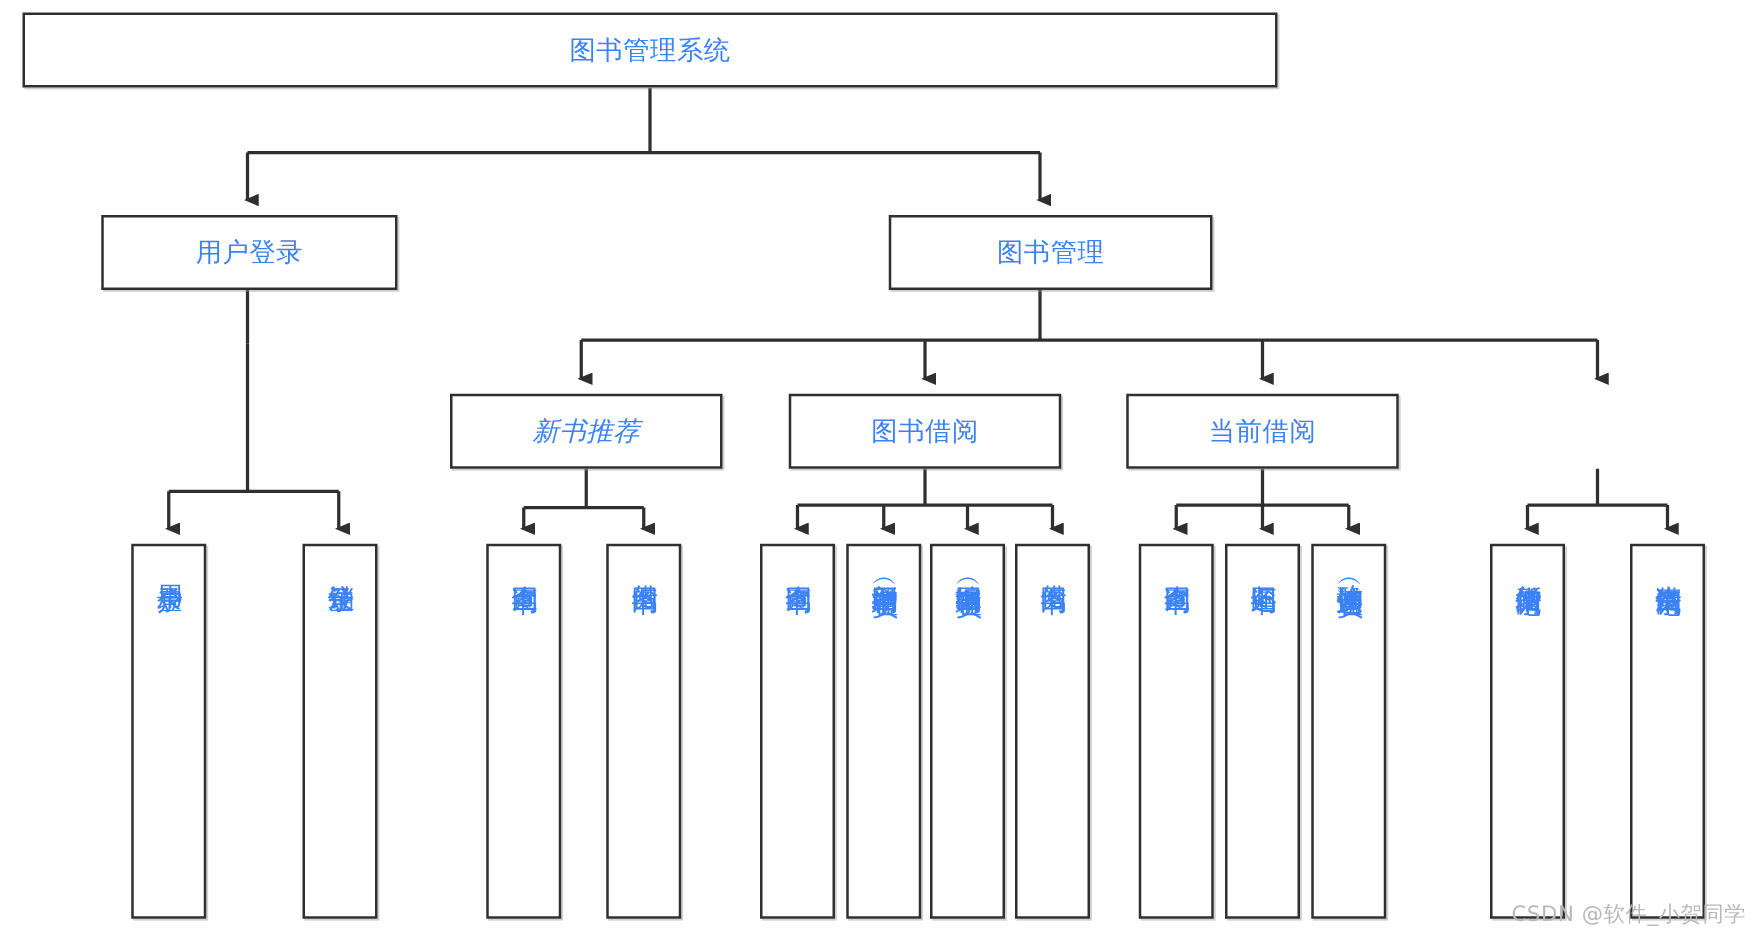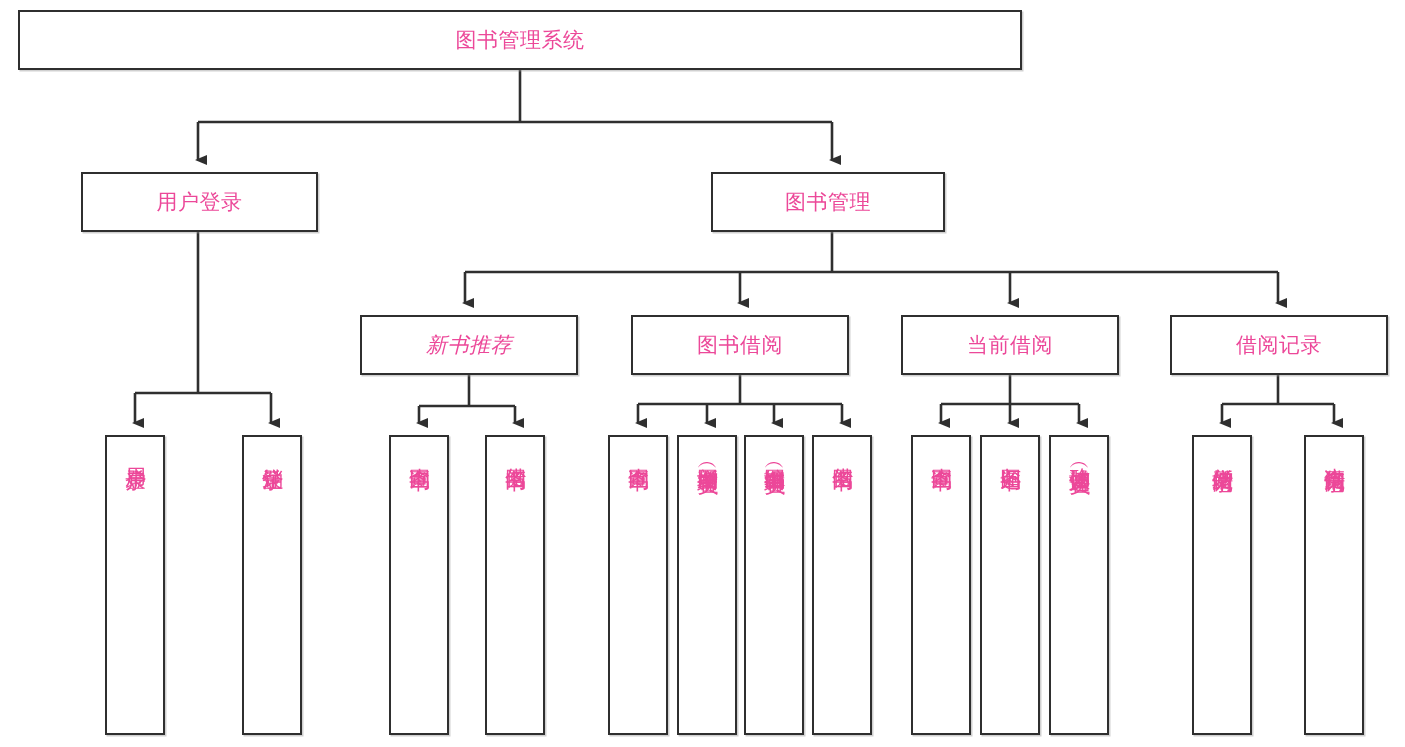--- a/index.html
+++ b/index.html
@@ -29,21 +29,21 @@
     box-shadow:1.5px 1.5px 0 0 rgba(150,150,150,0.45);
     display:flex;
     align-items:center;
     justify-content:center;
     z-index:2;
   }
   .node .label{
     font-size:21px;
     line-height:1.25;
     letter-spacing:0.5px;
-    color:#ec4899;
+    color:#3b82f6;
     white-space:nowrap;
     text-align:right;
   }
   .node.leaf{
     align-items:flex-start;
     justify-content:center;
     padding-top:14px;
   }
   .node.leaf .label{
     writing-mode:vertical-rl;
@@ -122,35 +122,32 @@
     </g>
   </svg>
 
   <div class="node" style="left:18px; top:10px; width:1004px; height:60px;">
     <span class="label">图书管理系统</span>
   </div>
 
   <div class="node" style="left:81px; top:172px; width:237px; height:60px;">
     <span class="label">用户登录</span>
   </div>
-  <div class="node" style="left:711px; top:172px; width:234px; height:60px;">
+  <div class="node" style="left:711px; top:172px; width:259px; height:60px;">
     <span class="label">图书管理</span>
   </div>
 
   <div class="node" style="left:360px; top:315px; width:218px; height:60px;font-style:italic;">
     <span class="label">新书推荐</span>
   </div>
   <div class="node" style="left:901px; top:315px; width:218px; height:60px;">
     <span class="label">当前借阅</span>
   </div>
   <div class="node" style="left:631px; top:315px; width:218px; height:60px;">
     <span class="label">图书借阅</span>
-  </div>
-  <div class="node" style="left:1170px; top:315px; width:218px; height:60px;">
-    <span class="label">借阅记录</span>
   </div>
 
   <div class="node leaf" style="left:105px; top:435px; width:60px; height:300px;">
     <span class="label">用户登录</span>
   </div>
   <div class="node leaf" style="left:242px; top:435px; width:60px; height:300px;">
     <span class="label">注销登录</span>
   </div>
 
   <div class="node leaf" style="left:389px; top:435px; width:60px; height:300px;">
@@ -183,14 +180,15 @@
     <span class="label">确认归还（管理员）</span>
   </div>
 
   <div class="node leaf" style="left:1192px; top:435px; width:60px; height:300px;">
     <span class="label">新增借阅记录</span>
   </div>
   <div class="node leaf" style="left:1304px; top:435px; width:60px; height:300px;">
     <span class="label">查询借阅记录</span>
   </div>
 
+  <div id="watermark">CSDN @软件_小贺同学</div>
 
 </div>
 
 </body></html>

